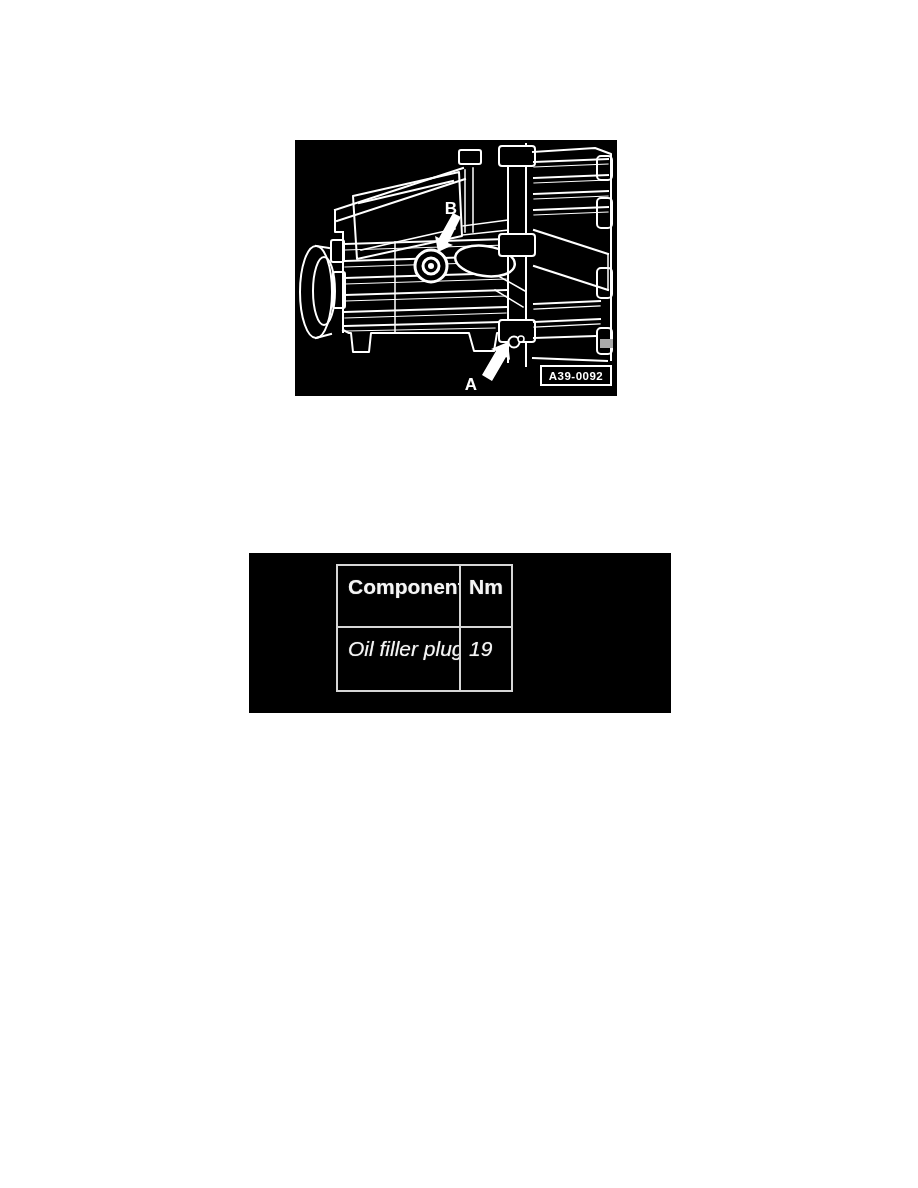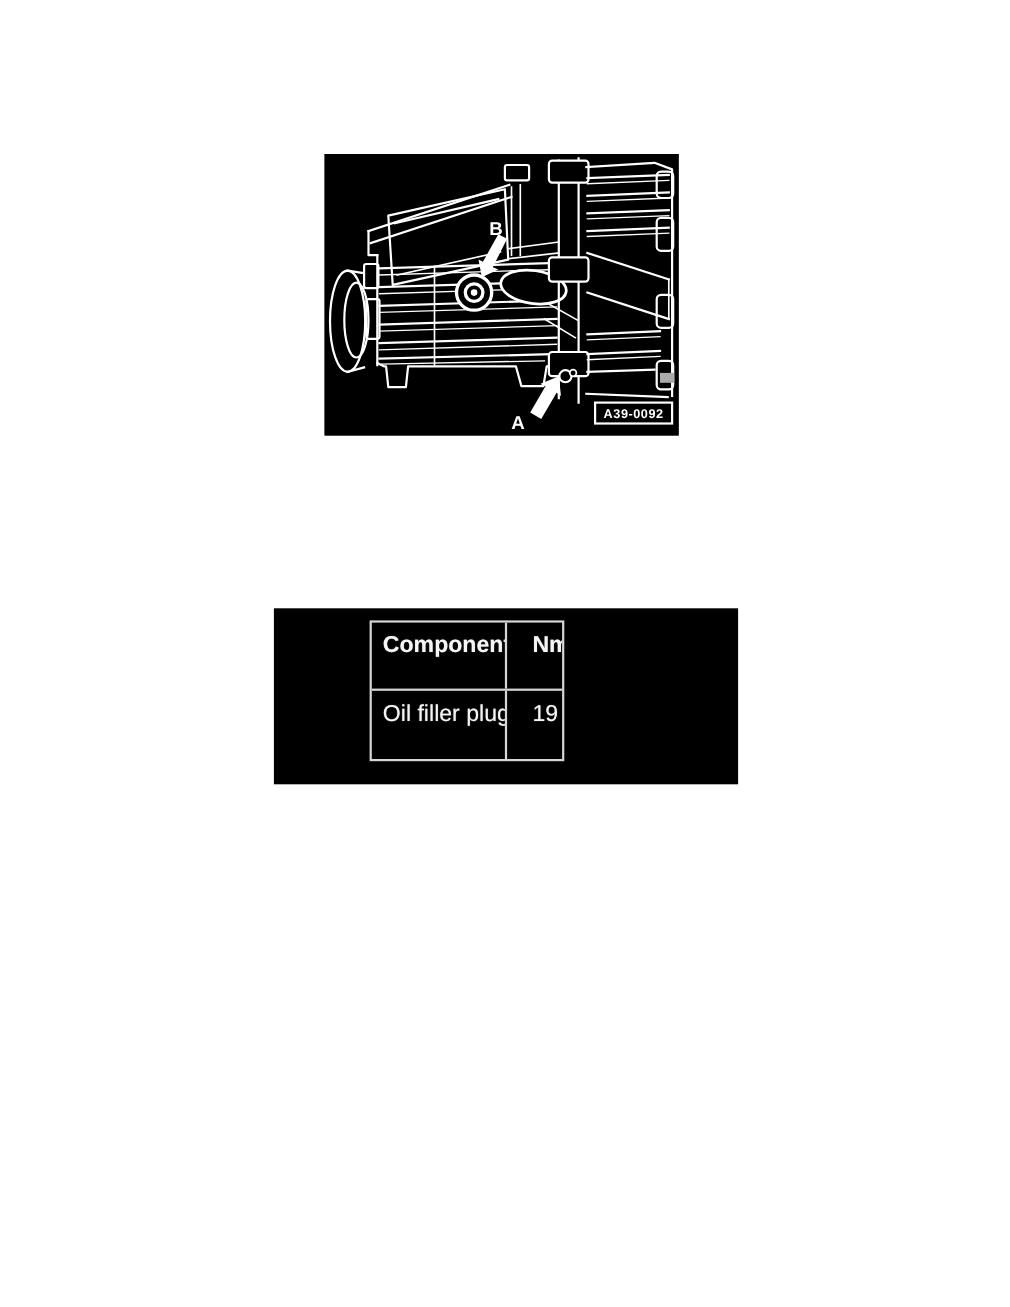--- a/index.html
+++ b/index.html
@@ -43,38 +43,38 @@
     flex-direction: column;
     color: #f5f5f5;
   }
   .t-row { display: flex; }
   .t-head {
     height: 62px;
     flex: none;
     border-bottom: 2px solid #d6d6d6;
     box-sizing: border-box;
   }
-  .t-body { flex: 1; }
+  .t-body { flex: 1; font-style: italic; }
   .t-cell {
     font-size: 21px;
     line-height: 25px;
     white-space: nowrap;
     text-shadow: 0 0 1px rgba(255,255,255,0.55);
     overflow: hidden;
   }
   .c1 {
     width: 123px;
     flex: none;
     border-right: 2px solid #d6d6d6;
     box-sizing: border-box;
     padding: 8px 0 0 10px;
   }
   .c2 {
     flex: 1;
-    padding: 8px 0 0 23px;
+    padding: 8px 0 0 8px;
   }
   .t-head .t-cell { font-weight: bold; }
   svg text {
     font-family: "Liberation Sans", sans-serif;
   }
 </style>
 </head>
 <body>
 
 <div class="page">

